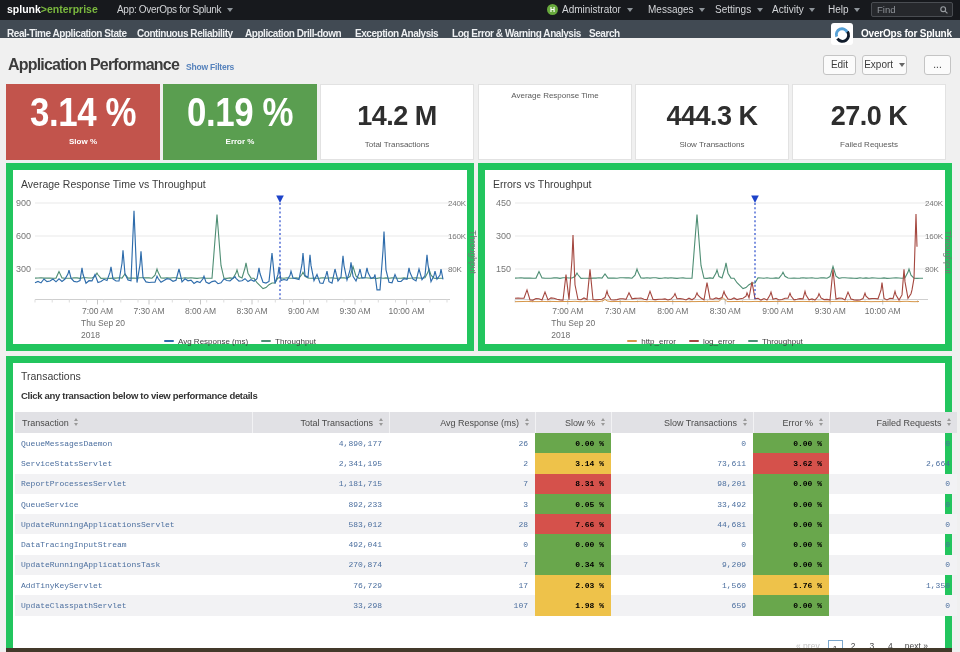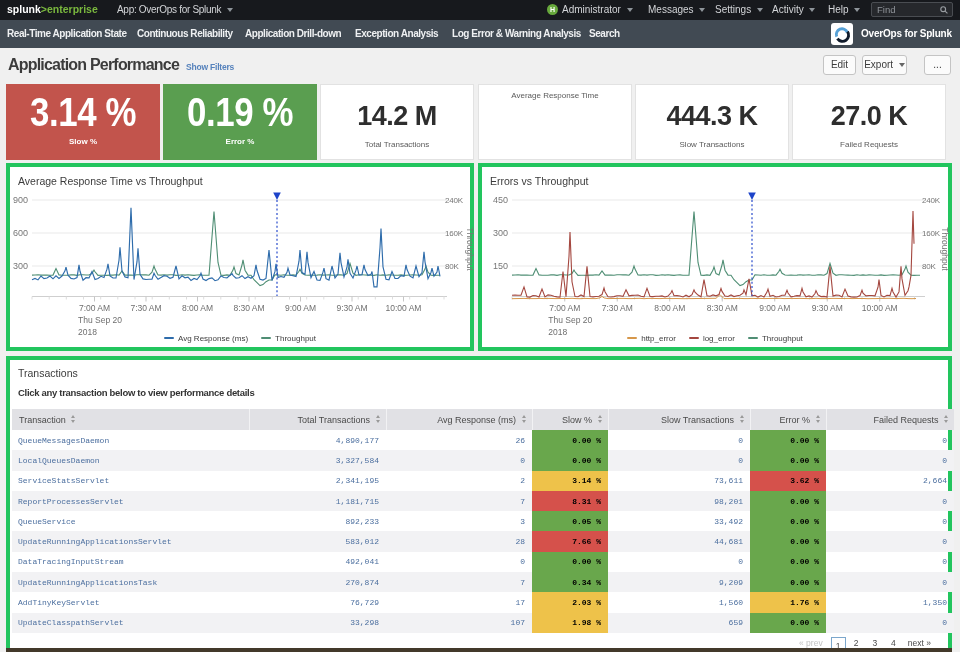--- a/index.html
+++ b/index.html
@@ -9,38 +9,38 @@
 .logo { position:absolute; left:7px; top:3px; font-size:10.5px; font-weight:bold; color:#fff; }
 .logo .gr { color:#7ab83e; }
 .tmenu { position:absolute; top:4px; font-size:10px; color:#d3d5d8; letter-spacing:-0.3px; }
 .tri { display:inline-block; width:0; height:0; border-left:3px solid transparent;
   border-right:3px solid transparent; border-top:4px solid #8f959b; margin-left:3px; vertical-align:1px; }
 .avatar { position:absolute; left:547px; top:4px; width:11px; height:11px; border-radius:50%;
   background:#67a83c; color:#fff; font-size:7px; font-weight:bold; text-align:center; line-height:11px; }
 .findbox { position:absolute; left:871px; top:2px; width:82px; height:15px; background:#26282c;
   border:1px solid #4a4d52; border-radius:2px; color:#8f9399; font-size:9.5px; line-height:13px; padding-left:5px; }
 .findmag { position:absolute; right:4px; top:3px; width:8px; height:8px; }
-.navbar { position:absolute; left:0; top:20px; width:960px; height:28px; background:#414a53; z-index:5; }
+.navbar { position:absolute; left:0; top:20px; width:960px; height:18px; background:#414a53; z-index:5; }
 .nitem { position:absolute; top:8px; font-size:10px; font-weight:bold; color:#eef0f2; letter-spacing:-0.45px; }
 .oologo { position:absolute; left:831px; top:2.5px; width:22px; height:22px; background:#fff; border-radius:3px; }
 .ootext { position:absolute; left:861px; top:8px; font-size:10px; font-weight:bold; color:#fff;
   letter-spacing:-0.2px; white-space:nowrap; }
 .dtitle { position:absolute; left:8px; top:56px; font-size:16px; font-weight:bold; color:#3c3c3c; letter-spacing:-0.8px; }
 .showf { position:absolute; left:186px; top:62px; font-size:8.5px; font-weight:bold; color:#5682bc; letter-spacing:-0.2px; }
 .btn { position:absolute; top:55px; height:20px; background:#fbfbfb; border:1px solid #c4c4c4;
   border-radius:3px; font-size:10px; color:#3c3c3c; text-align:center; line-height:18px; }
 .btn .tri { border-top-color:#666; }
 .tile { position:absolute; top:84px; width:154px; height:76px; background:#fff; border:1px solid #e2e2e2; text-align:center; }
 .tile.red { background:#c2544c; border-color:#c2544c; }
 .tile.green { background:#5a9e50; border-color:#5a9e50; }
 .tval { margin-top:14px; font-size:27px; line-height:35px; font-weight:bold; color:#2e2e2e; letter-spacing:-0.5px; }
 .tile.red .tval, .tile.green .tval { color:#fff; margin-top:7px; font-size:41px; line-height:41px; transform:scaleX(0.85); }
 .tlab { margin-top:6px; font-size:8px; line-height:10px; color:#5a5a5a; }
 .tile.red .tlab, .tile.green .tlab { color:#fff; font-weight:bold; margin-top:4px; }
-.panel { position:absolute; background:#fff; border:4px solid #22c55e; }
+.panel { position:absolute; background:#fff; border:7px solid #22c55e; }
 .ctitle { position:absolute; left:8px; top:8px; font-size:10.5px; color:#3c3c3c; }
 .legend { position:absolute; left:0; top:167px; width:100%; display:flex; justify-content:center; gap:13px;
   font-size:8px; color:#3c3c3c; align-items:center; }
 .lsw { display:inline-block; width:10px; height:2px; margin-right:4px; vertical-align:2px; border-radius:1px; }
 .tx-sub { position:absolute; left:8px; top:27px; font-size:9.5px; font-weight:bold; color:#333; letter-spacing:-0.3px; }
 table.res { position:absolute; left:2px; top:49px; width:942px; border-collapse:collapse; table-layout:fixed;
   font-family:"Liberation Mono",monospace; font-size:8px; }
 table.res th { background:#e1e1e5; color:#4a4a4a; font-family:"Liberation Sans",sans-serif; font-size:9px;
   font-weight:normal; height:21px; text-align:right; padding:0 6px 0 12px; border-left:1px solid #f2f2f4; }
 table.res th.first { text-align:left; padding-left:7px; border-left:none; }
@@ -221,29 +221,20 @@
     </tr>
 <tr class="odd">
           <td class="name">QueueMessagesDaemon</td>
           <td class="num">4,890,177</td>
           <td class="num">26</td>
           <td class="num cc" style="background:#69a74c">0.00 %</td>
           <td class="num">0</td>
           <td class="num cc" style="background:#69a74c">0.00 %</td>
           <td class="num">0</td>
         </tr>
-<tr class="even">
-          <td class="name">LocalQueuesDaemon</td>
-          <td class="num">3,327,584</td>
-          <td class="num">0</td>
-          <td class="num cc" style="background:#69a74c">0.00 %</td>
-          <td class="num">0</td>
-          <td class="num cc" style="background:#69a74c">0.00 %</td>
-          <td class="num">0</td>
-        </tr>
 <tr class="odd">
           <td class="name">ServiceStatsServlet</td>
           <td class="num">2,341,195</td>
           <td class="num">2</td>
           <td class="num cc" style="background:#eec24a">3.14 %</td>
           <td class="num">73,611</td>
           <td class="num cc" style="background:#d5514b">3.62 %</td>
           <td class="num">2,664</td>
         </tr>
 <tr class="even">

